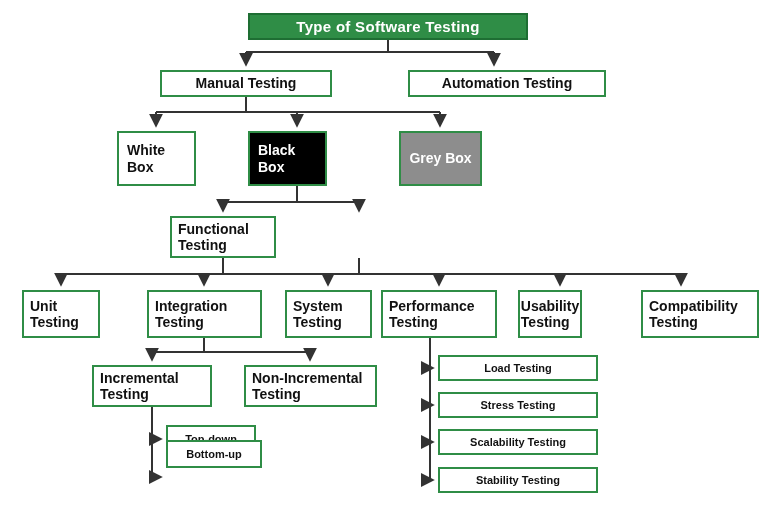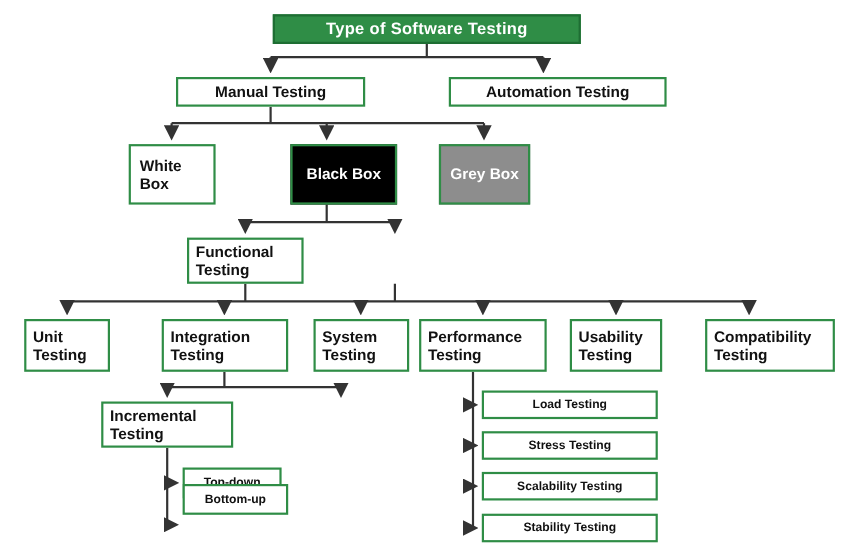--- a/index.html
+++ b/index.html
@@ -93,41 +93,42 @@
   </svg>
 
   <div class="node title-node" style="left:248px;top:13px;width:280px;height:27px">Type of Software Testing</div>
 
   <div class="node" style="left:160px;top:70px;width:172px;height:27px">Manual Testing</div>
 
   <div class="node" style="left:408px;top:70px;width:198px;height:27px">Automation Testing</div>
 
   <div class="node tight" style="left:117px;top:131px;width:79px;height:55px">White Box</div>
 
-  <div class="node black-node tight" style="left:264px;top:131px;width:97px;height:55px">Black Box</div>
+  <div class="node black-node tight" style="left:248px;top:131px;width:79px;height:55px">Black Box</div>
 
   <div class="node grey-node tight" style="left:399px;top:131px;width:83px;height:55px">Grey Box</div>
 
   <div class="node" style="left:170px;top:216px;width:106px;height:42px">Functional Testing</div>
 
 
   <div class="node" style="left:22px;top:290px;width:78px;height:48px">Unit Testing</div>
 
   <div class="node" style="left:147px;top:290px;width:115px;height:48px">Integration Testing</div>
 
   <div class="node" style="left:285px;top:290px;width:87px;height:48px">System Testing</div>
 
   <div class="node" style="left:381px;top:290px;width:116px;height:48px">Performance Testing</div>
 
-  <div class="node" style="left:518px;top:290px;width:84px;height:48px">Usability Testing</div>
+  <div class="node" style="left:518px;top:290px;width:64px;height:48px">Usability Testing</div>
 
   <div class="node" style="left:641px;top:290px;width:118px;height:48px">Compatibility Testing</div>
 
   <div class="node" style="left:92px;top:365px;width:120px;height:42px">Incremental Testing</div>
 
+  <div class="node" style="left:244px;top:365px;width:133px;height:42px">Non-Incremental Testing</div>
 
   <div class="node small" style="left:166px;top:425px;width:90px;height:28px">Top-down</div>
 
   <div class="node small" style="left:166px;top:440px;width:96px;height:28px">Bottom-up</div>
 
   <div class="node small" style="left:438px;top:355px;width:160px;height:26px">Load Testing</div>
 
   <div class="node small" style="left:438px;top:392px;width:160px;height:26px">Stress Testing</div>
 
   <div class="node small" style="left:438px;top:429px;width:160px;height:26px">Scalability Testing</div>

